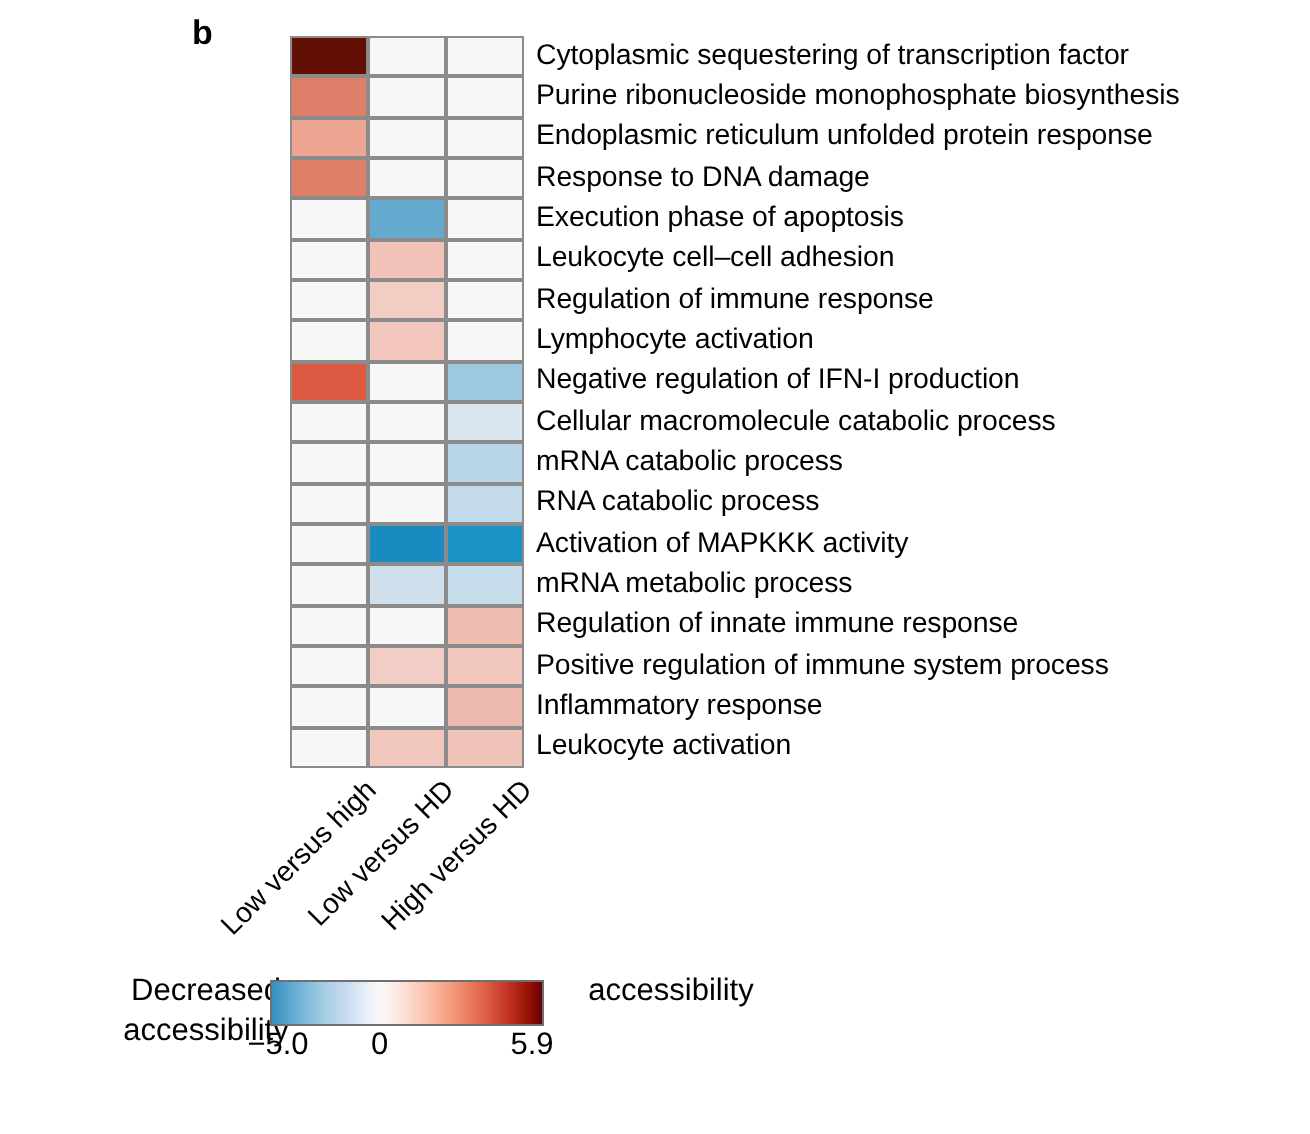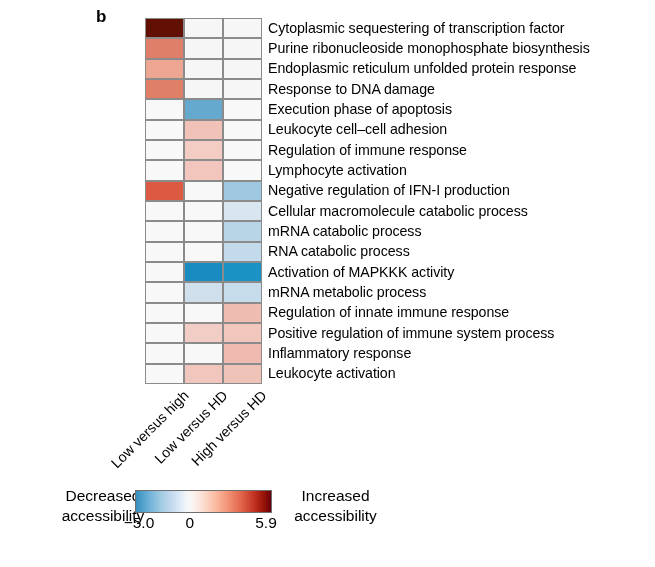--- a/index.html
+++ b/index.html
@@ -244,16 +244,15 @@
     <div>accessibility</div>
   </div>
 
   <div id="colorbar-box"></div>
 
   <div class="cb-tick" id="cb-tick-min" style="left: 109px;">−5.0</div>
   <div class="cb-tick" id="cb-tick-mid" style="left: 159.8px;">0</div>
   <div class="cb-tick" id="cb-tick-max" style="left: 236px;">5.9</div>
 
   <div id="legend-right-text">
-    <div>Increased</div>
     <div>accessibility</div>
   </div>
 </div>
 
 </body></html>

